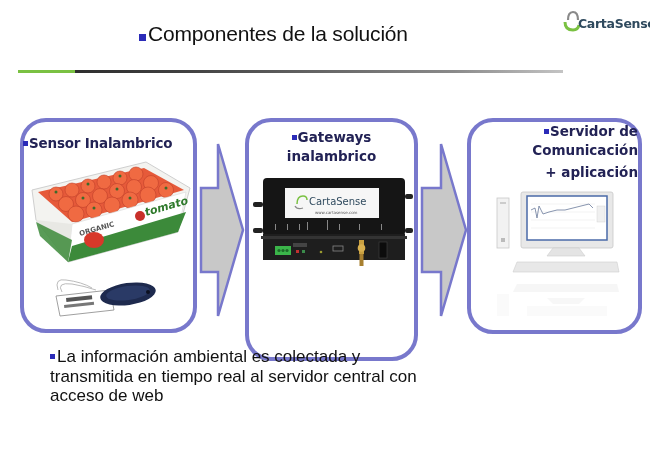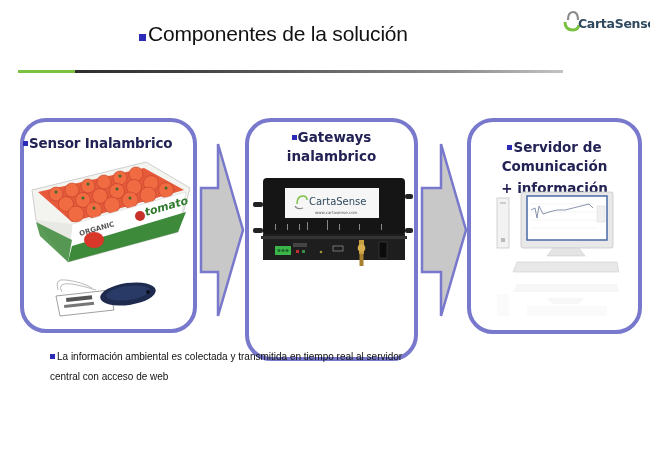--- a/index.html
+++ b/index.html
@@ -25,21 +25,21 @@
   
   .card { border:4px solid #7878cc; border-radius:26px; background:#fff; box-sizing:border-box; }
   .card-title { position:absolute; left:0; right:0; text-align:center; font-weight:bold;
                 color:#222255; font-family:"DejaVu Sans", sans-serif; line-height:19px; }
   .card-title .bullet { width:5px; height:5px; margin-right:1px; position:relative; top:-1px; }
 
   
   .arrow svg { display:block; }
 
   
-  .body-text { left:50px; top:347px; width:380px; font-size:10px; line-height:19.5px;
+  .body-text { left:50px; top:347px; width:380px; font-size:17px; line-height:19.5px;
                font-family:"Liberation Sans", sans-serif; color:#111; }
   .body-text .bullet { width:5px; height:5px; margin-right:2px; position:relative; top:-1px; }
 </style>
 </head>
 <body>
 
 <div class="abs title">
   <span class="bullet"></span><span>Componentes de la solución</span>
 </div>
 
@@ -164,24 +164,24 @@
   </svg>
 </div>
 
 <div class="abs arrow" style="left:419px;top:142px;">
   <svg width="50" height="176" viewBox="0 0 50 176">
     <polygon points="3,46 22,46 22,2 47,88 22,174 22,130 3,130" fill="#c8c8c8" stroke="#7878cc" stroke-width="2.5" stroke-linejoin="miter"></polygon>
   </svg>
 </div>
 
 <div class="abs card" style="left:467px;top:118px;width:175px;height:216px;">
-  <div class="card-title" style="top:16px;font-size:13.5px;line-height:18.5px;">
+  <div class="card-title" style="top:0px;font-size:13.5px;line-height:18.5px;text-align:right;">
     <div><span class="bullet"></span><span>Servidor de</span></div>
     <div>Comunicación</div>
-    <div style="margin-top:4px;">+ información</div>
+    <div style="margin-top:4px;">+ aplicación</div>
   </div>
 
   <svg class="abs" style="left:22px;top:66px;" width="130" height="130" viewBox="0 0 130 130">
     <rect x="4" y="10" width="12" height="50" fill="#f2f2f2" stroke="#c8c8c8" stroke-width="0.8"></rect>
     <rect x="7" y="14" width="6" height="2" fill="#ccc"></rect>
     <rect x="8" y="50" width="4" height="4" fill="#bbb"></rect>
     <rect x="28" y="4" width="92" height="56" rx="2" fill="#e8e8e8" stroke="#c8c8c8" stroke-width="0.8"></rect>
     <rect x="34" y="8" width="80" height="44" fill="#ffffff" stroke="#4a6aa8" stroke-width="1.5"></rect>
     <g stroke="#e0e0e0" stroke-width="0.4">
         <line x1="38" y1="16" x2="102" y2="16"></line>

